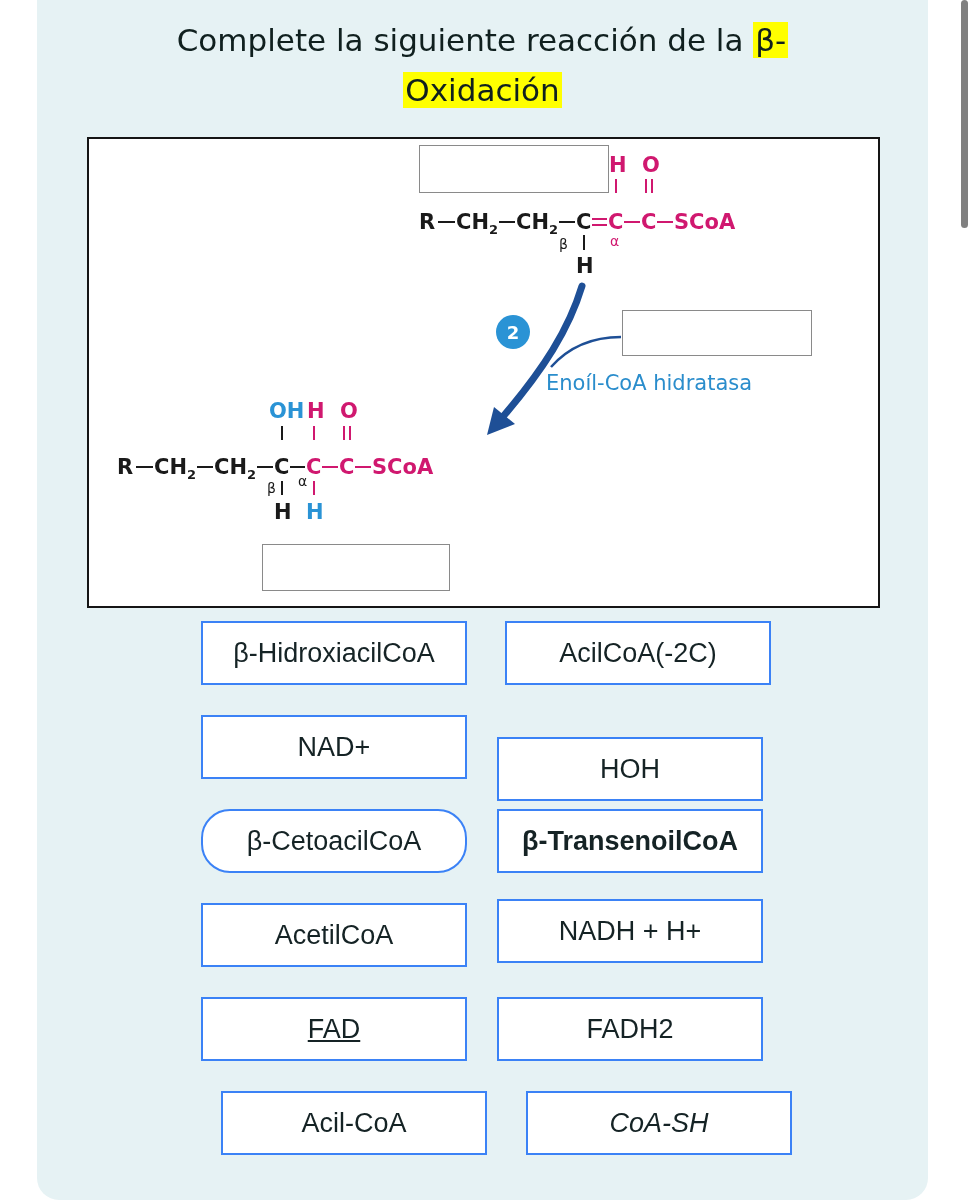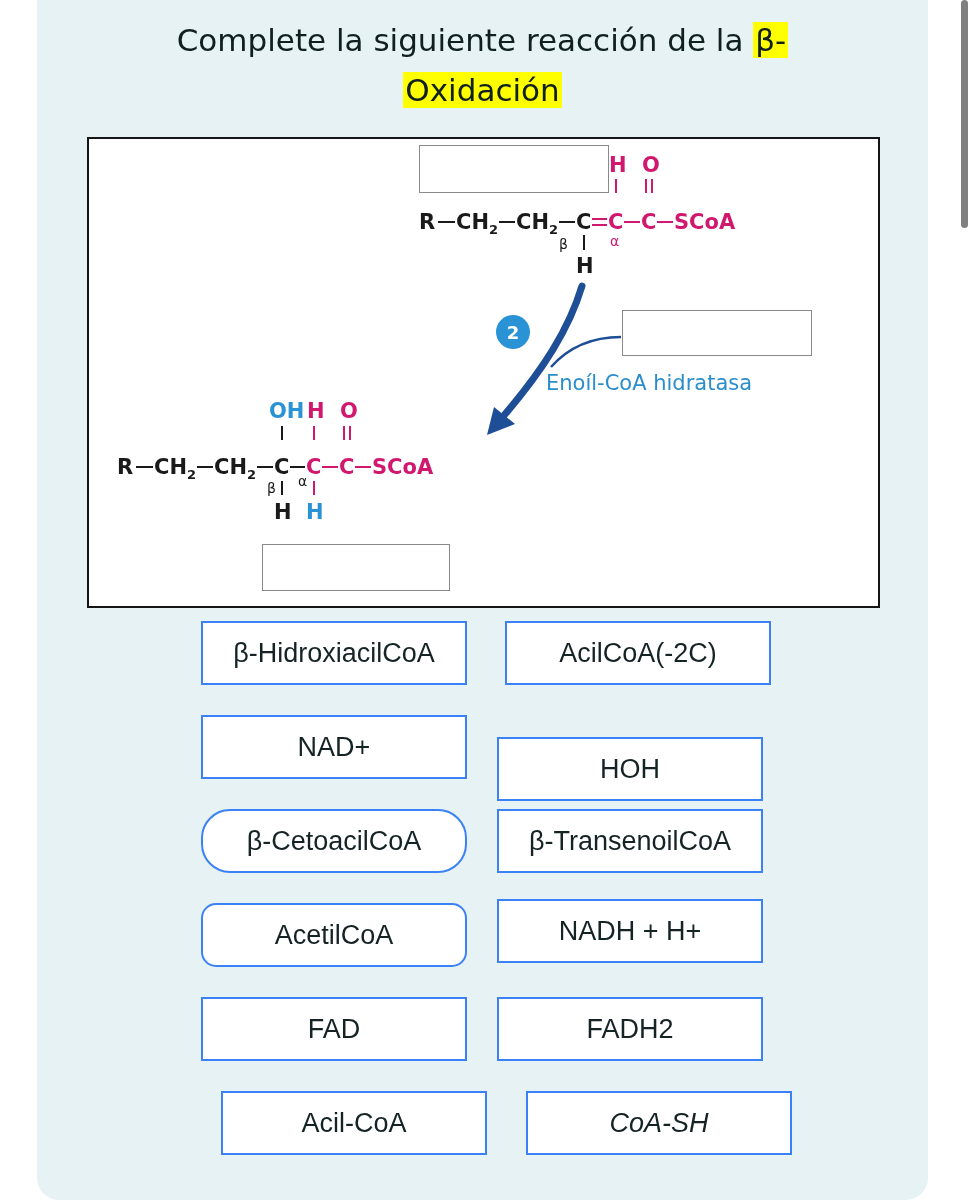--- a/index.html
+++ b/index.html
@@ -106,21 +106,21 @@
   <div class="dropbox" style="left:533px; top:171px; width:188px; height:44px;"></div>
   <div class="dropbox" style="left:173px; top:405px; width:186px; height:45px;"></div>
   <div class="enz">Enoíl-CoA hidratasa</div>
 </div>
 
 <div class="opt" style="left:201px; top:621px;">β-HidroxiacilCoA</div>
 <div class="opt" style="left:497px; top:621px;margin-left:8px;">AcilCoA(-2C)</div>
 <div class="opt" style="left:201px; top:715px;">NAD+</div>
 <div class="opt" style="left:497px; top:715px;margin-top:22px;">HOH</div>
 <div class="opt" style="left:201px; top:809px;border-radius:29px;">β-CetoacilCoA</div>
-<div class="opt" style="left:497px; top:809px;">β-TransenoilCoA</div>
-<div class="opt" style="left:201px; top:903px;border-radius:15px;">AcetilCoA</div>
+<div class="opt" style="left:497px; top:809px;font-weight:bold;">β-TransenoilCoA</div>
+<div class="opt" style="left:201px; top:903px;">AcetilCoA</div>
 <div class="opt" style="left:497px; top:899px;">NADH + H+</div>
-<div class="opt" style="left:201px; top:997px;">FAD</div>
+<div class="opt" style="left:201px; top:997px;text-decoration:underline;">FAD</div>
 <div class="opt" style="left:497px; top:997px;">FADH2</div>
 <div class="opt" style="left:201px; top:1091px;margin-left:20px;">Acil-CoA</div>
 <div class="opt" style="left:526px; top:1091px;font-style:italic;">CoA-SH</div>
 
 <div class="scroll"></div>
 
 </body></html>

